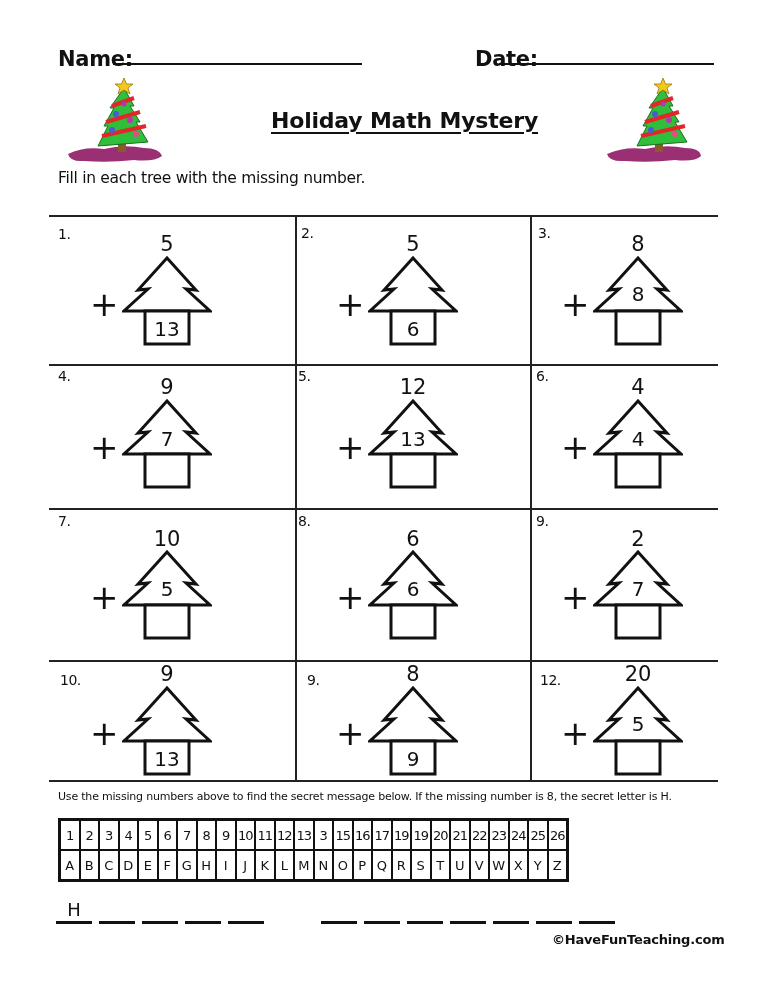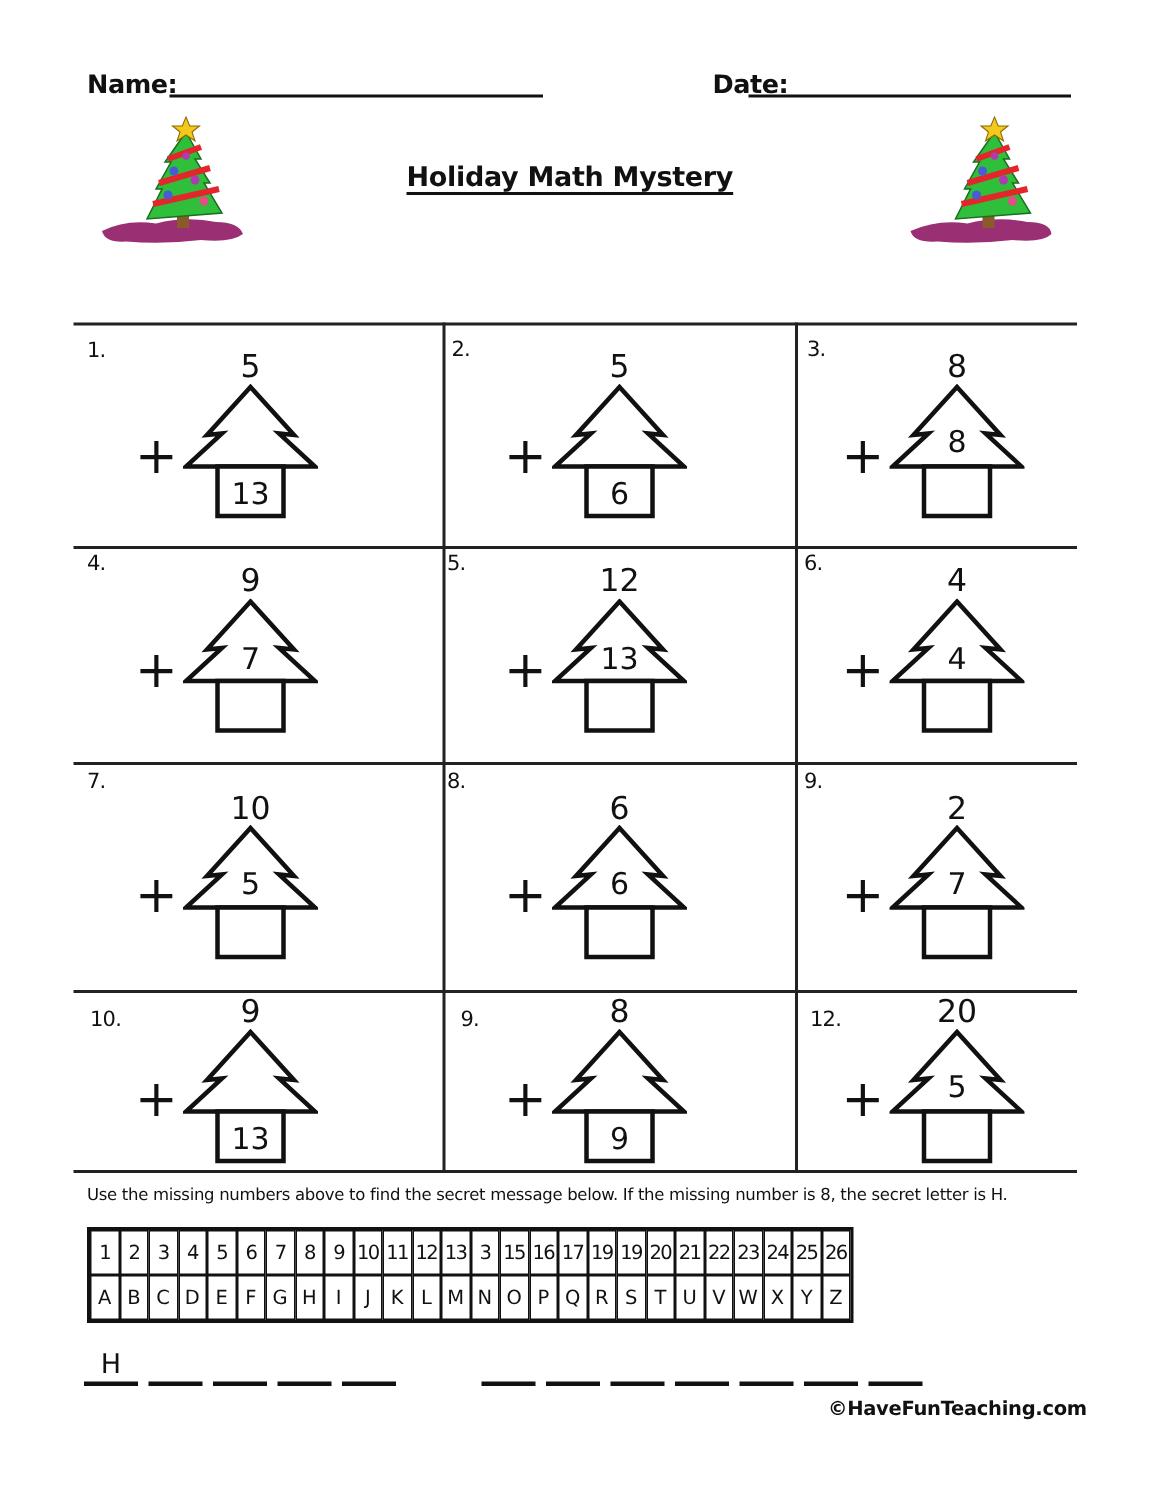--- a/index.html
+++ b/index.html
@@ -1,21 +1,21 @@
 <!DOCTYPE html>
 <html><head>
 <meta charset="utf-8">
 <style>
   html, body { margin:0; padding:0; background:#ffffff; }
   body { width:768px; height:995px; position:relative; overflow:hidden;
          font-family:"DejaVu Sans", sans-serif; color:#111; }
   .abs { position:absolute; }
-  .hdr-label { font-family:"DejaVu Sans", sans-serif; font-weight:bold; font-size:17px; letter-spacing:-0.3px; }
+  .hdr-label { font-family:"DejaVu Sans", sans-serif; font-weight:bold; font-size:21px; letter-spacing:-0.3px; }
   .hdr-line { position:absolute; height:0; border-bottom:2px solid #111; }
-  .title { font-weight:bold; font-size:18px; text-decoration:underline; text-decoration-thickness:2px; text-underline-offset:4px; letter-spacing:-0.2px; }
+  .title { font-weight:bold; font-size:22px; text-decoration:underline; text-decoration-thickness:2px; text-underline-offset:4px; letter-spacing:-0.2px; }
   .instr { font-size:15.5px; line-height:17px; letter-spacing:-0.3px; }
   .grid-h { position:absolute; height:0; border-top:2px solid #222; }
   .grid-v { position:absolute; width:0; border-left:2px solid #222; }
   .cell-num { position:absolute; font-size:14px; letter-spacing:-0.5px; }
   .top-num { position:absolute; width:60px; margin-left:-30px; text-align:center; font-size:21px; line-height:22px; }
   .in-num { position:absolute; width:60px; margin-left:-30px; text-align:center; font-size:20px; line-height:22px; }
   .plus { position:absolute; font-size:34px; line-height:34px; font-weight:normal; }
   .tree-svg { position:absolute; overflow:visible; }
   .puzzle-intro { font-size:11px; letter-spacing:-0.2px; }
   table.code { position:absolute; border-collapse:separate; border-spacing:0; border:2px solid #111; }
@@ -55,20 +55,21 @@
   <path d="M46,30 L68,22 M40,46 L74,36 M36,60 L80,50" stroke="#e3262b" stroke-width="4" fill="none"></path>
   <circle cx="50" cy="38" r="3" fill="#4a5bd6"></circle>
     <circle cx="64" cy="44" r="3" fill="#b23ab0"></circle>
   <circle cx="46" cy="54" r="3" fill="#4a5bd6"></circle>
     <circle cx="70" cy="58" r="3" fill="#e84a8a"></circle>
   <circle cx="58" cy="28" r="2.5" fill="#b23ab0"></circle>
   <polygon points="58,2 60.5,8 67,8 62,12 64,18 58,14 52,18 54,12 49,8 55.5,8" fill="#f2c91c" stroke="#8a6a00" stroke-width="0.7"></polygon>
 </svg>
 
 <div class="abs instr" style="left:58px;top:170px;">
+  <div>Fill in each tree with the missing number.</div>
 </div>
 
 <div>
   <div class="grid-h" style="left:49px;top:215px;width:669px;"></div>
   <div class="grid-h" style="left:49px;top:364px;width:669px;"></div>
   <div class="grid-h" style="left:49px;top:508px;width:669px;"></div>
   <div class="grid-h" style="left:49px;top:660px;width:669px;"></div>
   <div class="grid-h" style="left:49px;top:780px;width:669px;"></div>
   <div class="grid-v" style="left:295px;top:215px;height:566px;"></div>
   <div class="grid-v" style="left:530px;top:215px;height:566px;"></div>

